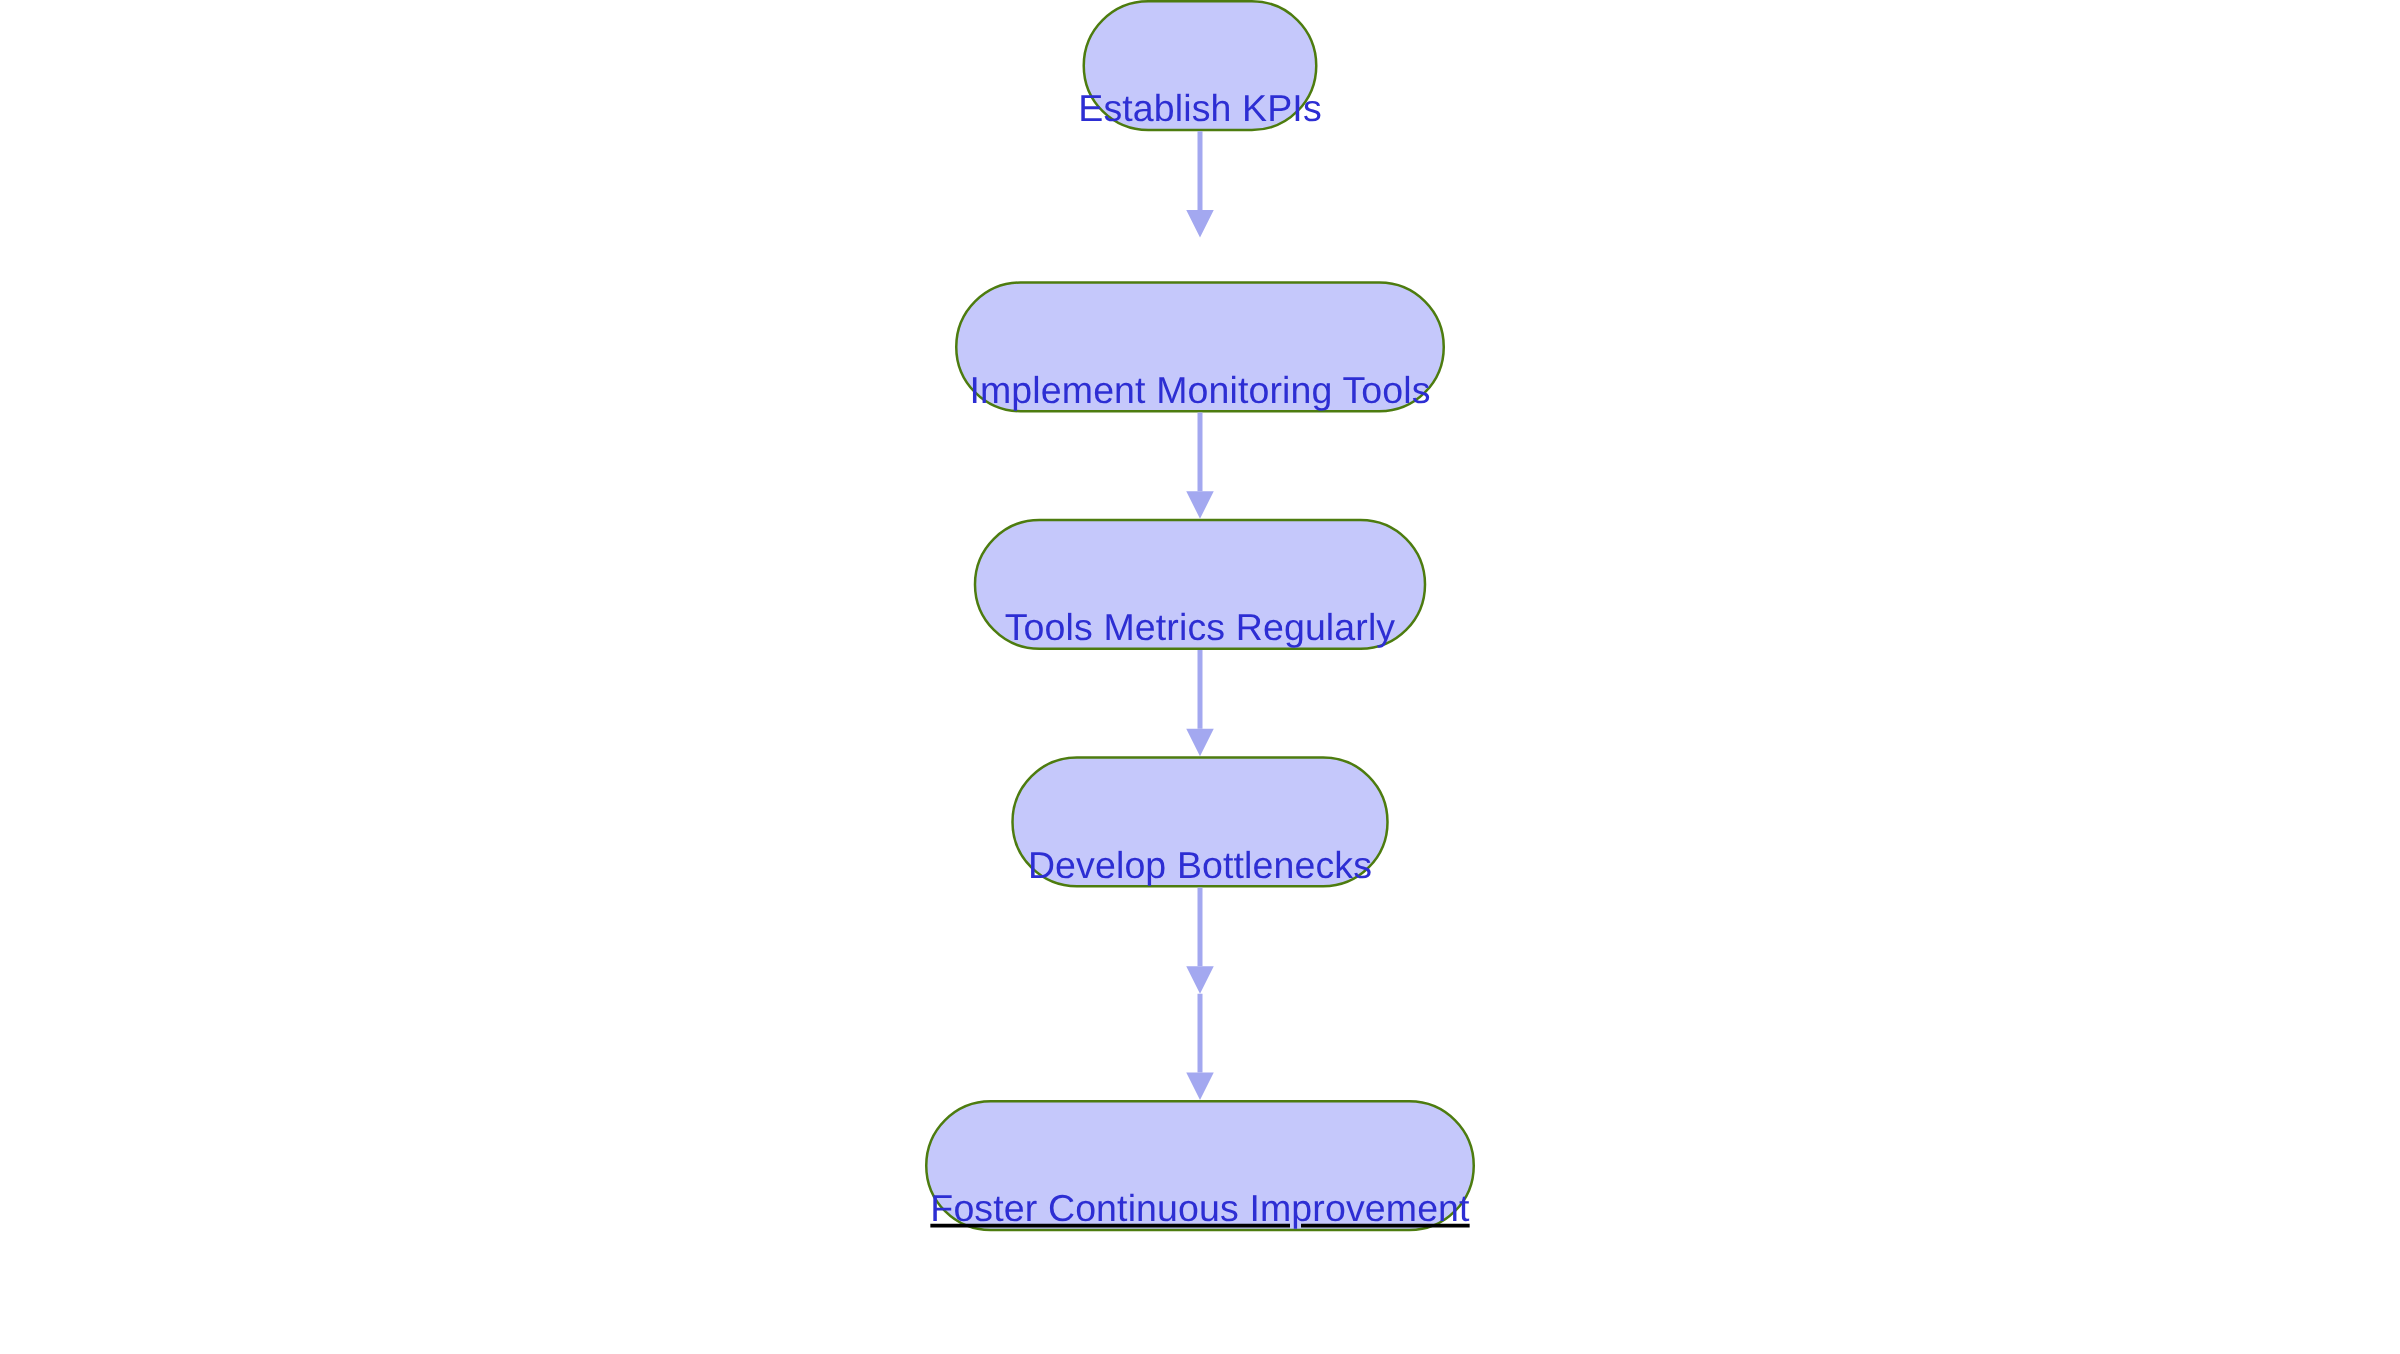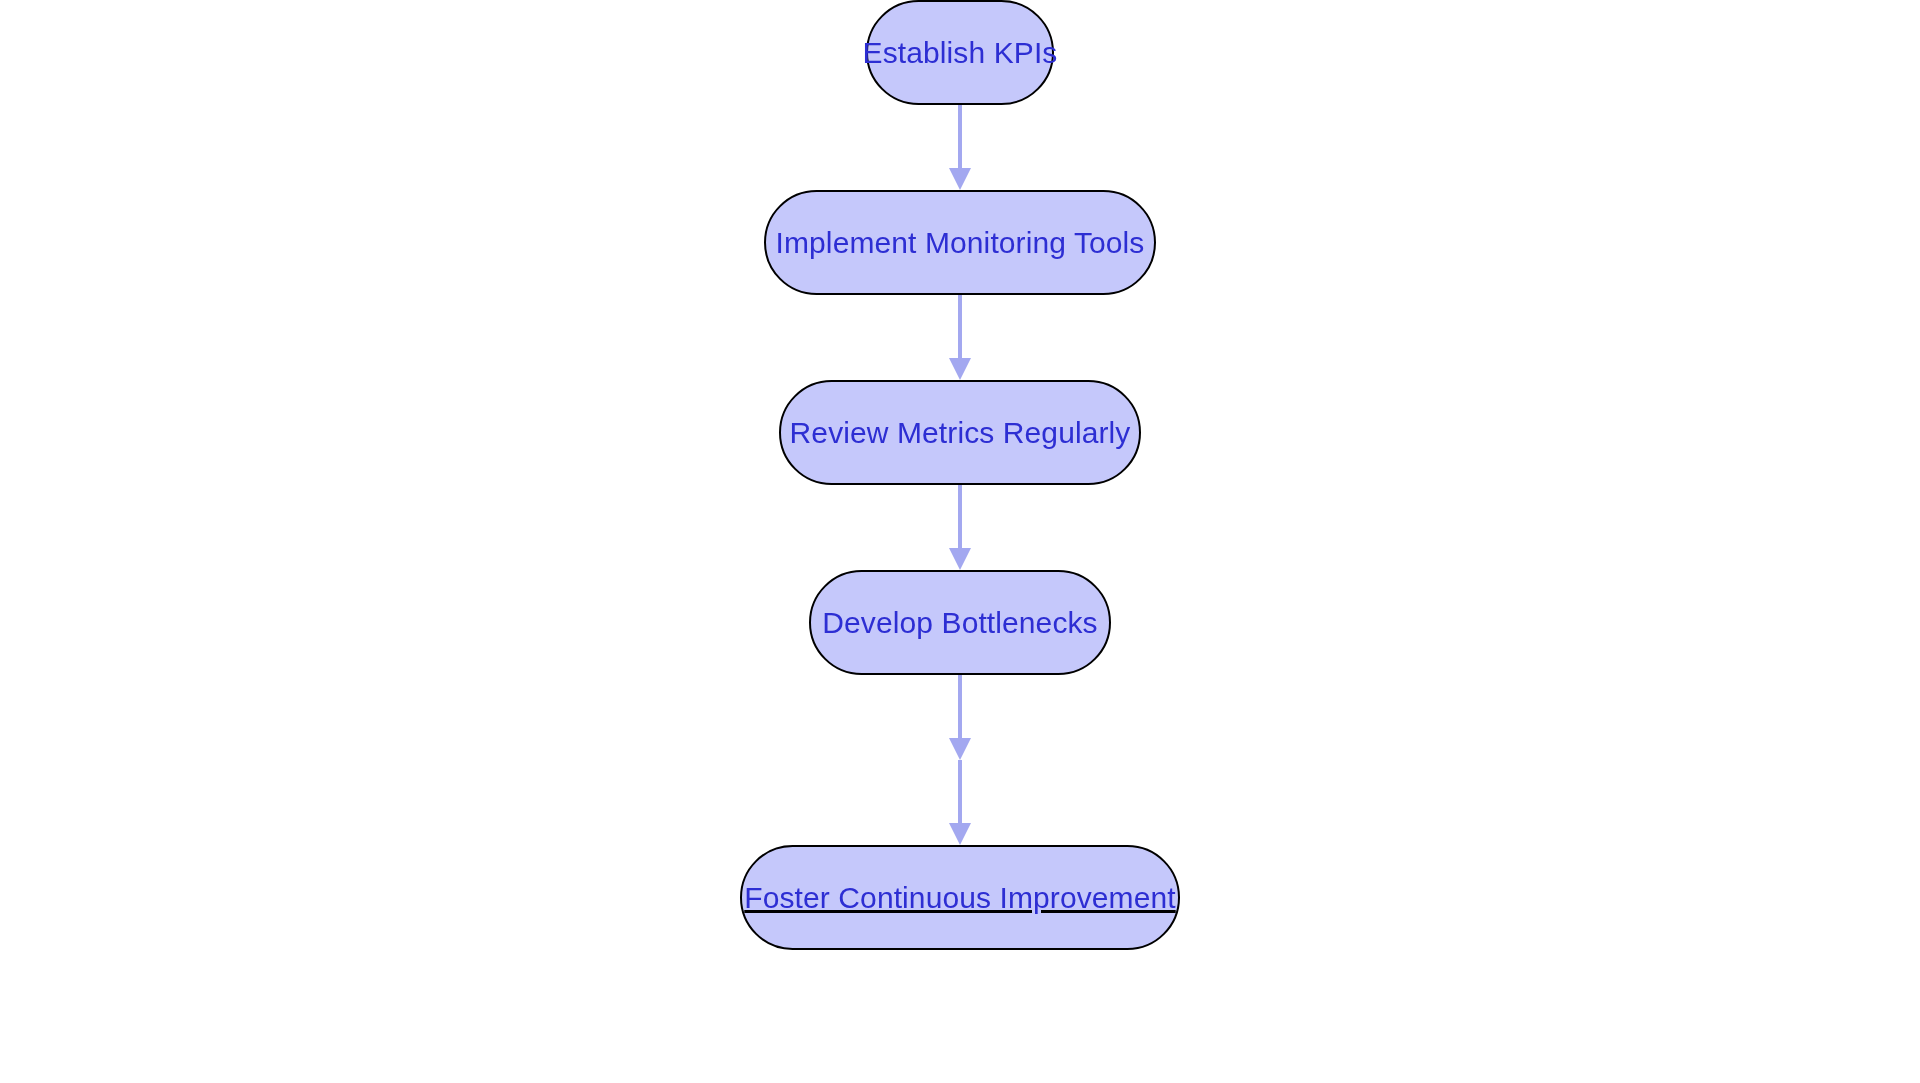--- a/index.html
+++ b/index.html
@@ -33,23 +33,23 @@
     align-items: center;
     justify-content: flex-start;
   }
 
   
   .flow-node {
     box-sizing: border-box;
     height: 105px;
     border-radius: 52.5px;
     background: #c5c8fb;
-    border: 2px solid #000000;
+    border: 2px solid #4d7c0f;
     display: flex;
-    align-items: center;
+    align-items: flex-end;
     justify-content: center;
     padding: 0 40px;
     white-space: nowrap;
     flex: 0 0 auto;
   }
 
   .flow-node-label {
     font-family: "Liberation Sans", "DejaVu Sans", sans-serif;
     font-size: 30px;
     font-weight: 400;
@@ -96,31 +96,31 @@
 
     <div class="flow-node" style="width:188px;">
       <span class="flow-node-label">Establish KPIs</span>
     </div>
 
     <div class="flow-connector">
       <div class="conn-line"></div>
       <div class="conn-head"></div>
     </div>
 
-    <div class="flow-node" style="width:392px;">
+    <div class="flow-node" style="width:392px;margin-top:35px;">
       <span class="flow-node-label">Implement Monitoring Tools</span>
     </div>
 
     <div class="flow-connector">
       <div class="conn-line"></div>
       <div class="conn-head"></div>
     </div>
 
     <div class="flow-node" style="width:362px;">
-      <span class="flow-node-label">Review Metrics Regularly</span>
+      <span class="flow-node-label">Tools Metrics Regularly</span>
     </div>
 
     <div class="flow-connector">
       <div class="conn-line"></div>
       <div class="conn-head"></div>
     </div>
 
     <div class="flow-node" style="width:302px;">
       <span class="flow-node-label">Develop Bottlenecks</span>
     </div>

